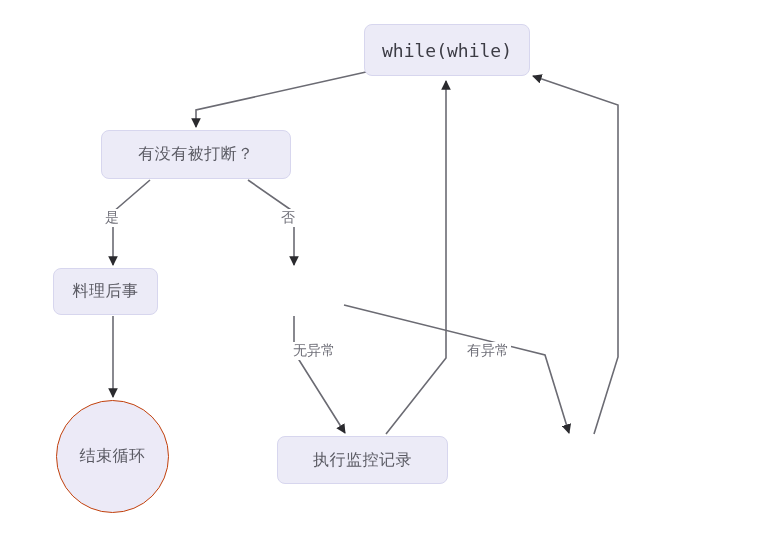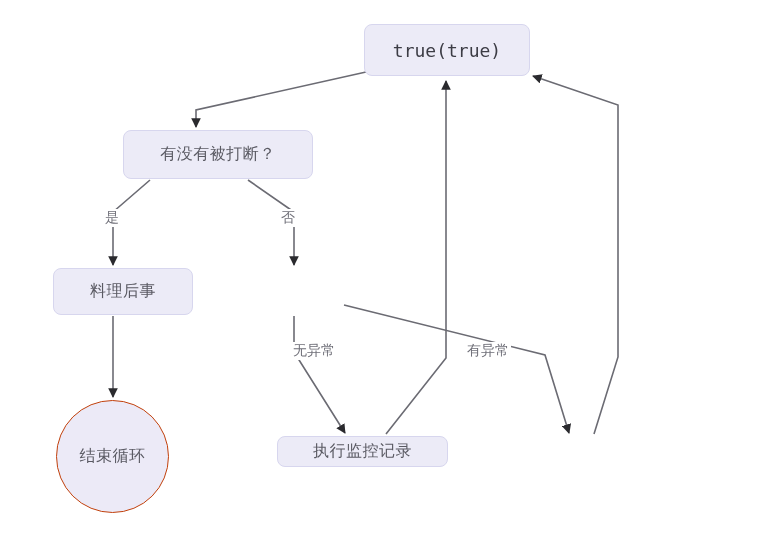--- a/index.html
+++ b/index.html
@@ -86,37 +86,37 @@
 
       <path d="M 344 305 L 545 355 L 569 433" marker-end="url(#arrow)"></path>
 
       <path d="M 386 434 L 446 358 L 446 81" marker-end="url(#arrow)"></path>
 
       <path d="M 594 434 L 618 357 L 618 105 L 533 76" marker-end="url(#arrow)"></path>
     </g>
   </svg>
 
   <div class="node mono" style="left:364px; top:24px; width:166px; height:52px;">
-    <span>true(true)</span>
+    <span>while(while)</span>
   </div>
 
-  <div class="node" style="left:101px; top:130px; width:190px; height:49px;margin-left:22px;">
+  <div class="node" style="left:101px; top:130px; width:190px; height:49px;">
     <span>有没有被打断？</span>
   </div>
 
-  <div class="node" style="left:53px; top:268px; width:140px; height:47px;">
+  <div class="node" style="left:53px; top:268px; width:105px; height:47px;">
     <span>料理后事</span>
   </div>
 
 
   <div class="node terminal" style="left:56px; top:400px; width:113px; height:113px;">
     <span>结束循环</span>
   </div>
 
-  <div class="node" style="left:277px; top:436px; width:171px; height:31px;">
+  <div class="node" style="left:277px; top:436px; width:171px; height:48px;">
     <span>执行监控记录</span>
   </div>
 
 
   <div class="edge-label" style="left:103px; top:209px;">是</div>
 
   <div class="edge-label" style="left:279px; top:209px;">否</div>
 
   <div class="edge-label" style="left:259px; top:342px;margin-left:32px;">无异常</div>
 

